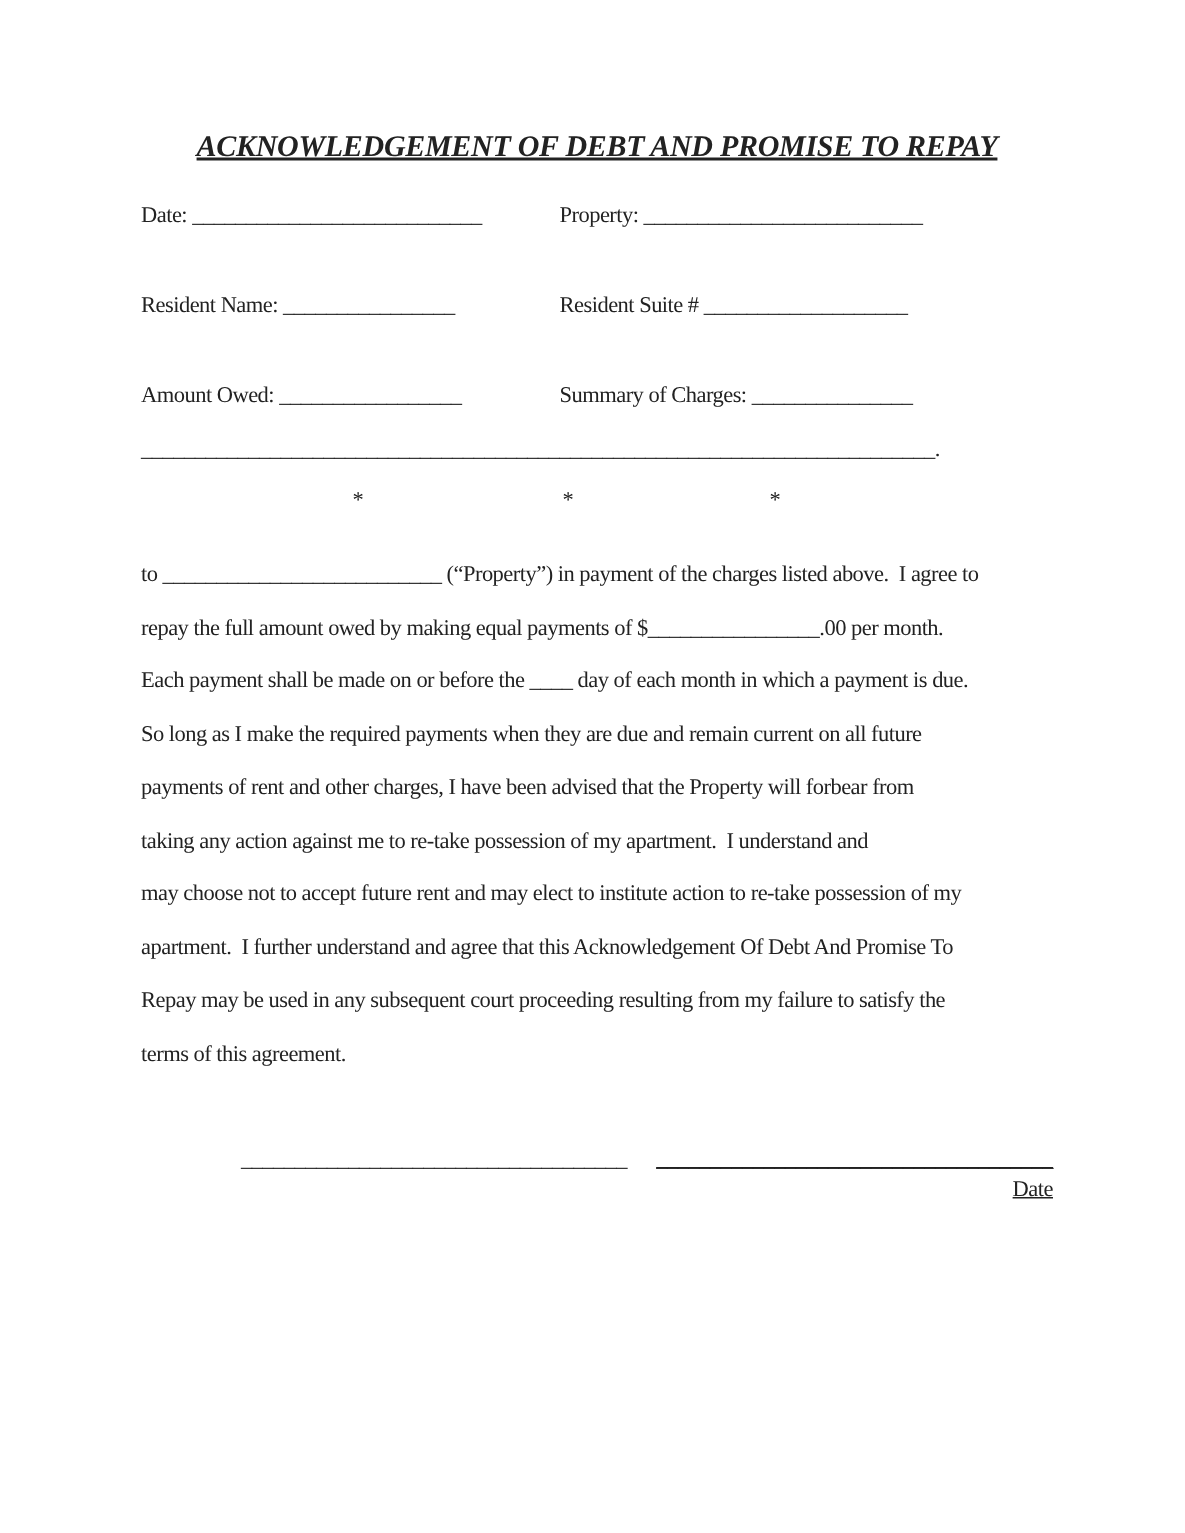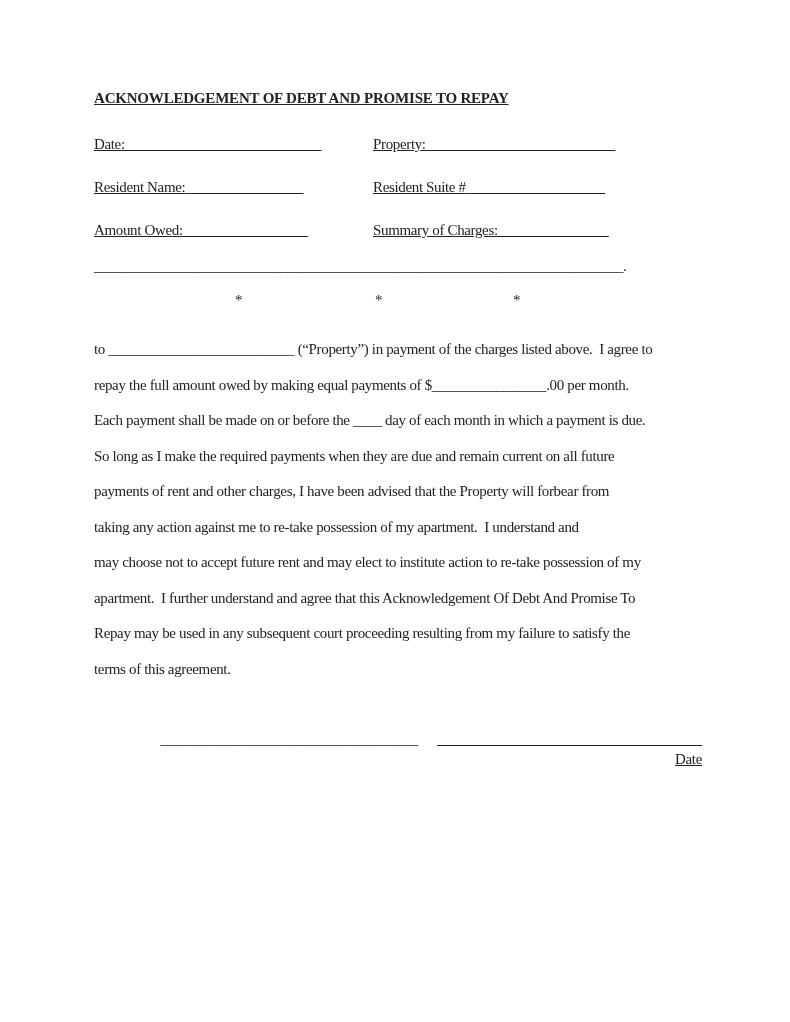--- a/index.html
+++ b/index.html
@@ -17,32 +17,33 @@
     box-sizing: border-box;
     padding: 88px 88px 0 94px;
     font-family: "Liberation Serif", "DejaVu Serif", serif;
     font-size: 15px;
     letter-spacing: -0.35px;
     color: #222222;
     overflow: hidden;
   }
   .doc-title {
     margin: 0 0 26px 0;
-    font-size: 15px;
+    text-align: center;
+    font-size: 20px;
     font-weight: bold;
     text-decoration: underline;
     line-height: 20px;
     letter-spacing: -0.2px;
     white-space: pre;
+    font-style: italic;
   }
   .fields {
     display: grid;
     grid-template-columns: 279px 1fr;
-    row-gap: 23px;
-    text-decoration: underline;
+    row-gap: 40px;
   }
   .field-cell {
     line-height: 20px;
     white-space: pre;
   }
   .blank {
     white-space: pre;
   }
   .long-line {
     margin-top: 16px;

